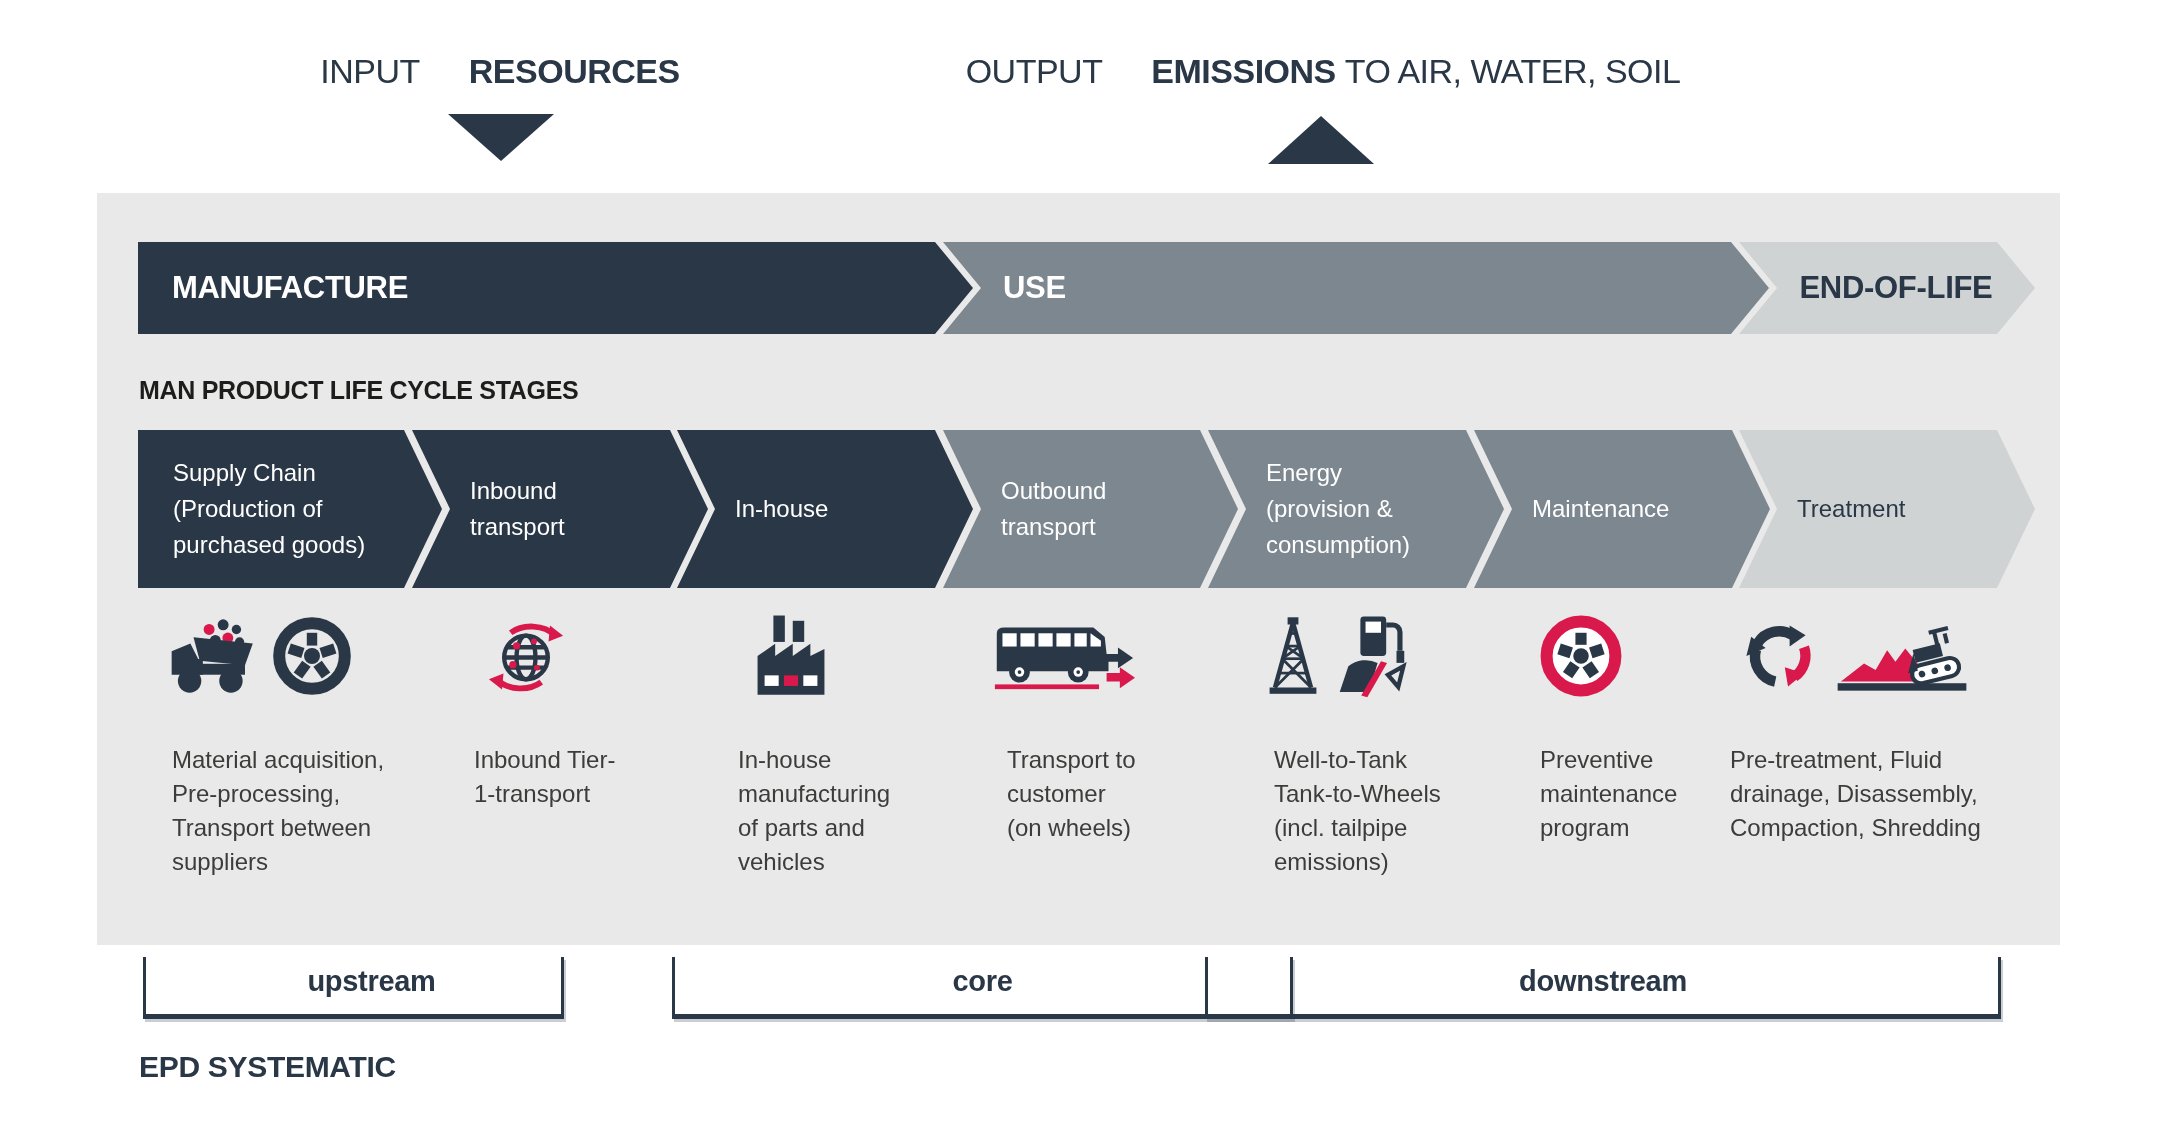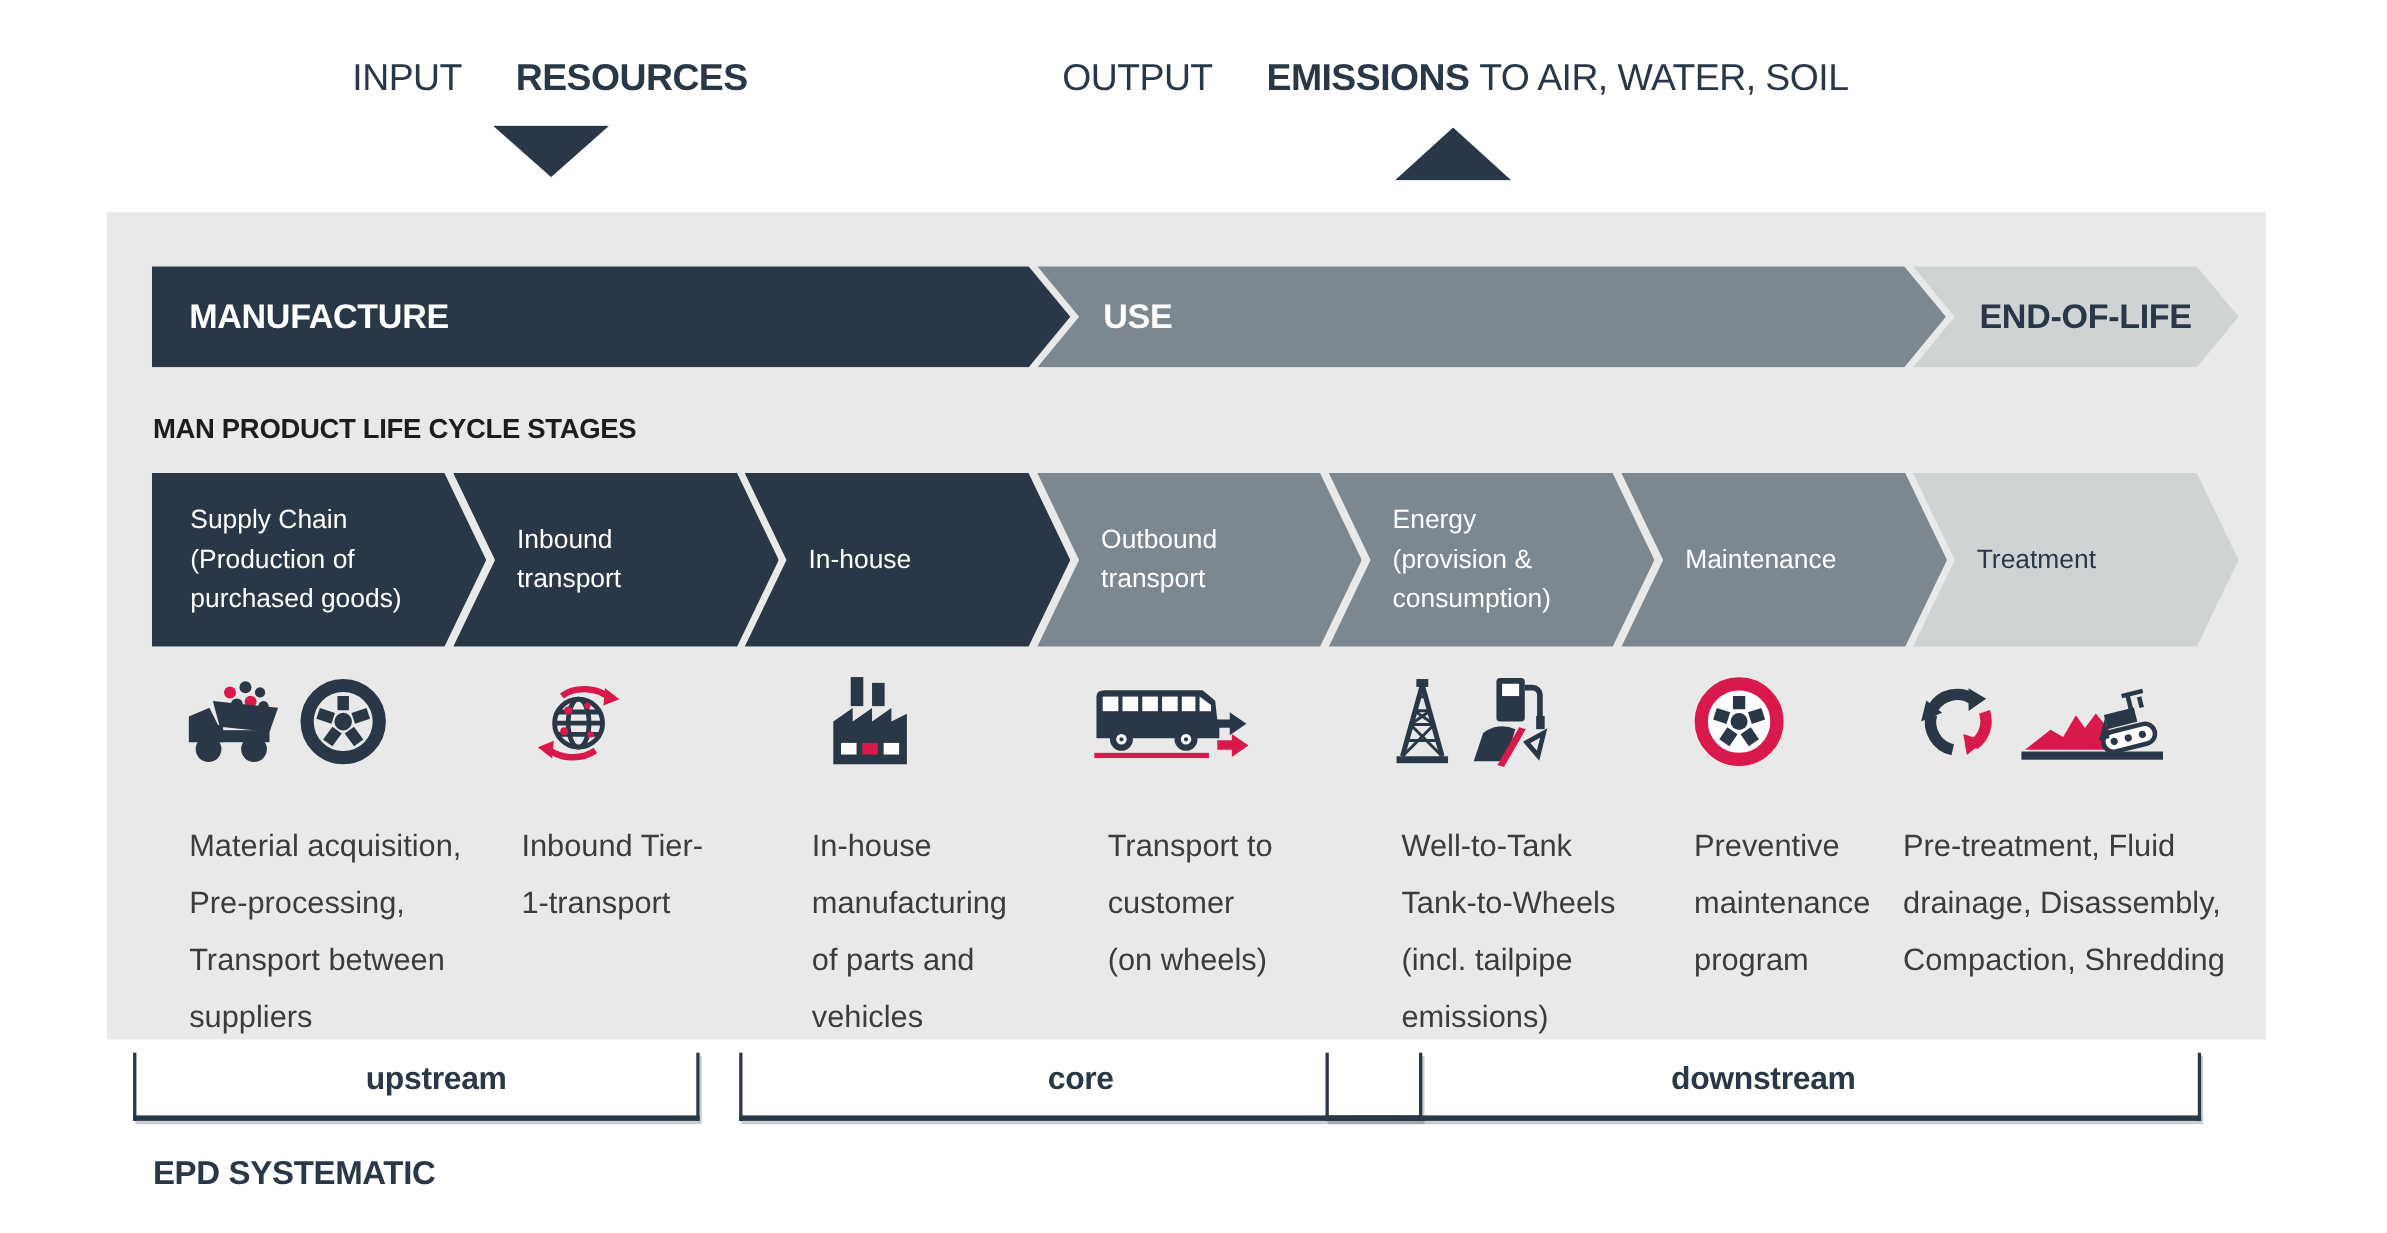--- a/index.html
+++ b/index.html
@@ -40,28 +40,28 @@
   .s5 { left:1208px; width:296px; padding-left:58px; }
   .s6 { left:1474px; width:296px; padding-left:58px; }
   .s7 { left:1739px; width:296px; padding-left:58px; }
 
   
   .icon-group { position:absolute; top:612px; height:88px; display:flex; align-items:center; gap:16px; }
   .g1 { left:170px; }  .g2 { left:486px; } .g3 { left:746px; } .g4 { left:993px; }
   .g5 { left:1266px; } .g6 { left:1538px; } .g7 { left:1740px; }
 
   
-  .desc { position:absolute; top:743px; width:262px; font-size:28px; line-height:52px; color:#3C3C3B; white-space:pre-line; }
+  .desc { position:absolute; top:743px; width:262px; font-size:24px; line-height:34px; color:#3C3C3B; white-space:pre-line; }
   .d1 { left:172px; } .d2 { left:474px; } .d3 { left:738px; } .d4 { left:1007px; }
   .d5 { left:1274px; } .d6 { left:1540px; } .d7 { left:1730px; width:300px; }
 
   
   .bracket { position:absolute; top:957px; height:62px; border-left:3px solid #2A3746; border-right:3px solid #2A3746; border-bottom:5px solid #2A3746; display:flex; align-items:center; justify-content:center; box-shadow:2px 3px 0 rgba(42,55,70,0.25); }
   .bracket span { font-size:29px; font-weight:bold; color:#2A3746; padding-bottom:8px; letter-spacing:-0.3px; }
-  .b1 { left:121px;  width:515px;padding-left:36px; }
+  .b1 { left:143px;  width:421px;padding-left:36px; }
   .b2 { left:672px;  width:621px; }
   .b3 { left:1205px; width:796px; }
 
   .footer-label { position:absolute; left:139px; top:1050px; font-size:30px; font-weight:bold; color:#2A3746; letter-spacing:-0.3px; }
 </style>
 </head>
 <body>
 
 <div class="stage">
 

